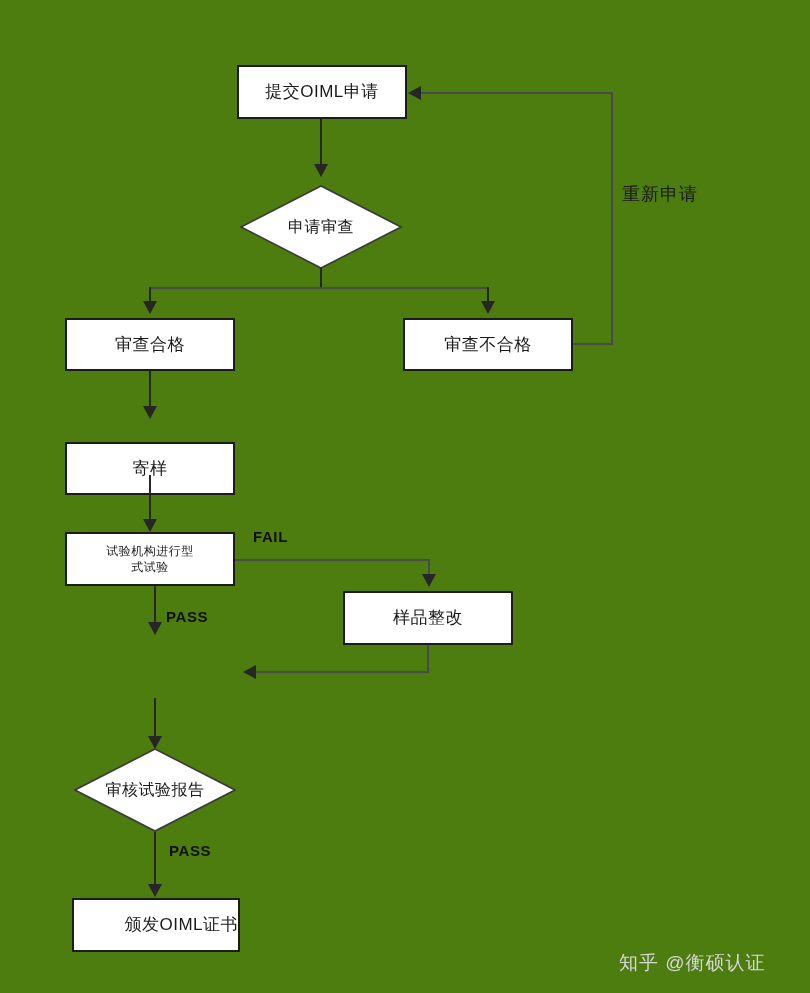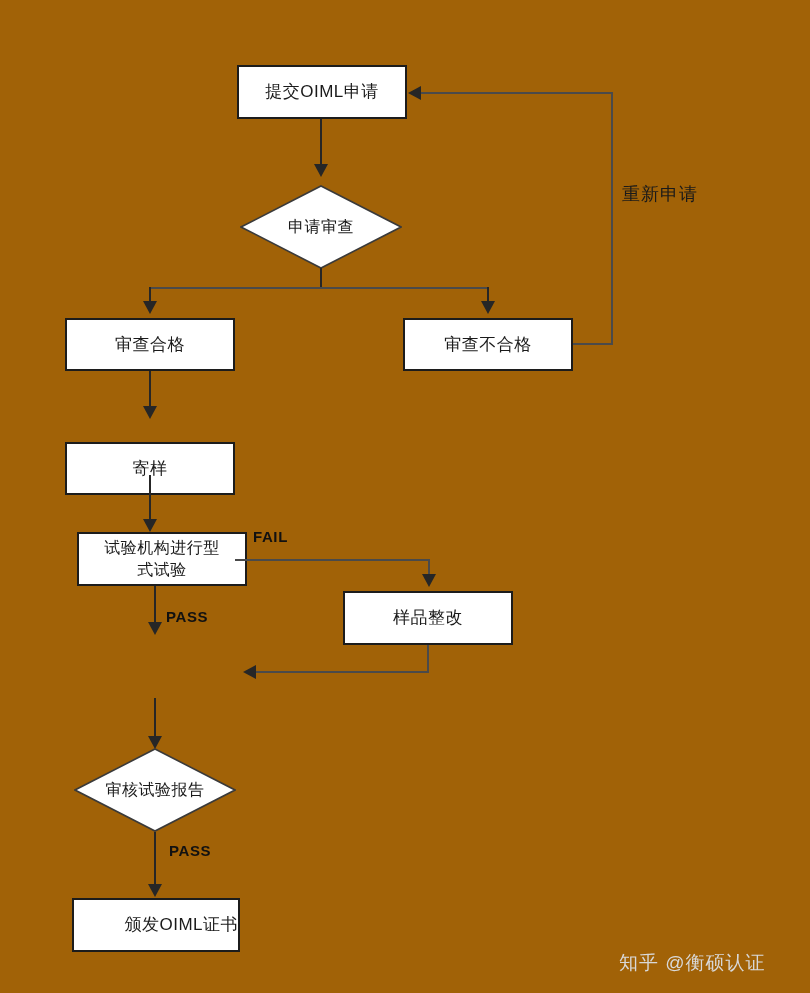--- a/index.html
+++ b/index.html
@@ -9,42 +9,41 @@
     background: #ffffff;
   }
   body {
     font-family: "Liberation Sans", "DejaVu Sans", sans-serif;
     -webkit-font-smoothing: antialiased;
   }
   #canvas {
     position: relative;
     width: 810px;
     height: 993px;
-    background: #a16207;
+    background: #4d7c0f;
     overflow: hidden;
   }
   
   .node {
     position: absolute;
     box-sizing: border-box;
     border: 2px solid #1c1c1c;
     background: #ffffff;
     display: flex;
     align-items: center;
     justify-content: center;
     text-align: center;
     color: #1a1a1a;
     font-size: 17px;
     line-height: 1.25;
     letter-spacing: 0.5px;
   }
   .node.two-line {
-    font-size: 16px;
+    font-size: 12px;
     line-height: 1.35;
-    margin-left: 12px;
   }
   
   .diamond {
     position: absolute;
     display: flex;
     align-items: center;
     justify-content: center;
   }
   .diamond .shape {
     position: absolute;

